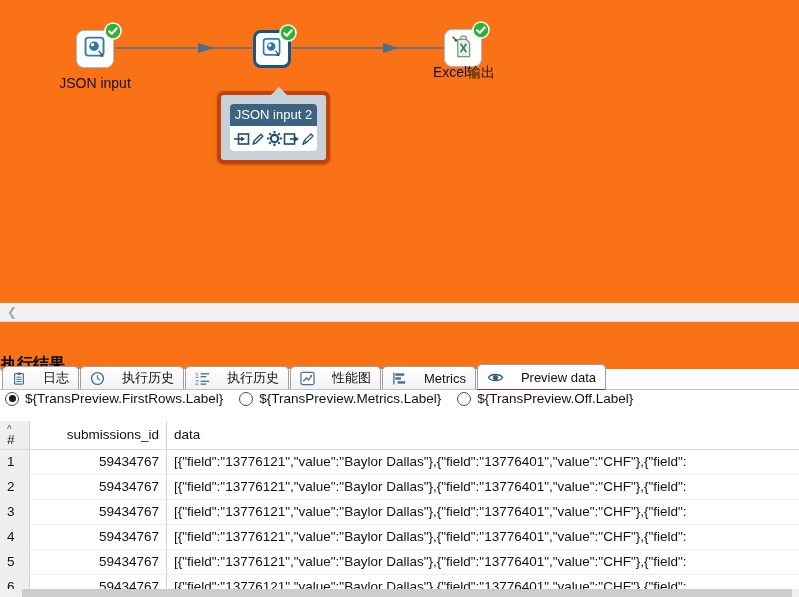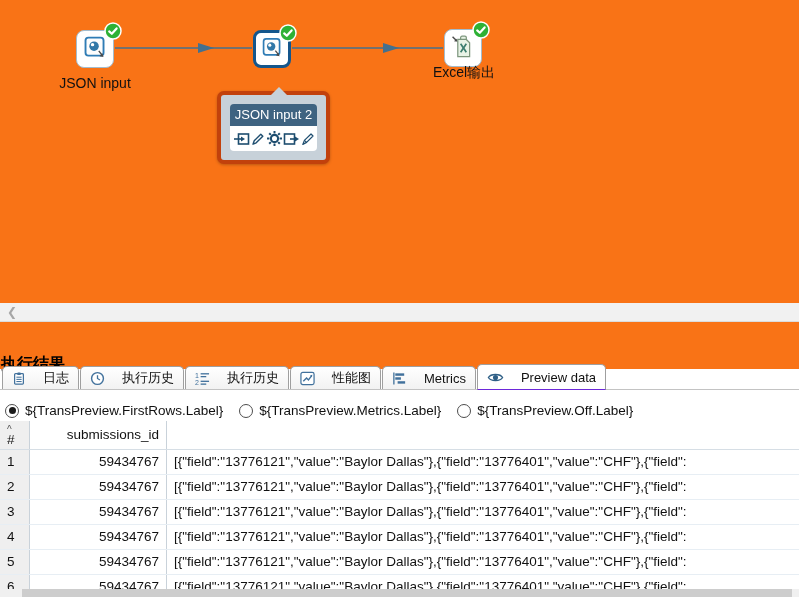--- a/index.html
+++ b/index.html
@@ -40,21 +40,21 @@
   #tabbar{position:absolute;left:0;top:366px;width:799px;height:24px;display:flex;
     align-items:flex-end;border-bottom:1px solid #c3c3c3;box-sizing:border-box;padding-left:2px;}
   .tab{height:22px;display:flex;align-items:center;gap:17px;padding:0 9px;margin-right:1px;
     border:1px solid #9f9f9f;border-bottom:none;border-radius:5px 5px 0 0;
     background:linear-gradient(#ffffff,#f2f2f2);font-size:13px;white-space:nowrap;cursor:default;}
   .tab.active{height:24px;background:#fff;position:relative;z-index:2;margin-bottom:-1px;
     border-bottom:1px solid #6d28d9;}
   .tab svg{display:block;}
 
   #radio-row{position:absolute;left:0;top:391px;width:799px;height:27px;background:#fff;
-    display:flex;align-items:flex-end;gap:16px;padding-left:5px;box-sizing:border-box;font-size:13.5px;}
+    display:flex;align-items:flex-start;gap:16px;padding-left:5px;box-sizing:border-box;font-size:13.5px;}
   .radio-opt{display:flex;align-items:center;gap:6px;}
   .radio-circle{width:14px;height:14px;border:1px solid #4d4d4d;border-radius:50%;
     box-sizing:border-box;display:inline-flex;align-items:center;justify-content:center;background:#fff;}
   .radio-circle .dot{width:7px;height:7px;border-radius:50%;background:#1a1a1a;display:none;}
   .radio-opt.selected .radio-circle .dot{display:block;}
 
   
   #table{position:absolute;left:0;top:421px;width:799px;bottom:0;font-size:13.5px;}
   .trow{display:flex;height:24px;line-height:24px;border-bottom:1px solid #e7eef4;}
   .thead{height:28px;line-height:14px;border-bottom:1px solid #d6dee5;}
@@ -266,20 +266,21 @@
     </div>
   </div>
 
   <div id="table">
     <div class="trow thead">
       <div class="c-num">
         <span class="caret">^</span>
         <span>#</span>
       </div>
       <div class="c-sid">submissions_id</div>
+      <div class="c-data">data</div>
     </div>
     <div>
         <div class="trow">
       <div class="c-num">1</div>
       <div class="c-sid">59434767</div>
       <div class="c-data">[{"field":"13776121","value":"Baylor Dallas"},{"field":"13776401","value":"CHF"},{"field":</div>
     </div>
         <div class="trow">
       <div class="c-num">2</div>
       <div class="c-sid">59434767</div>

